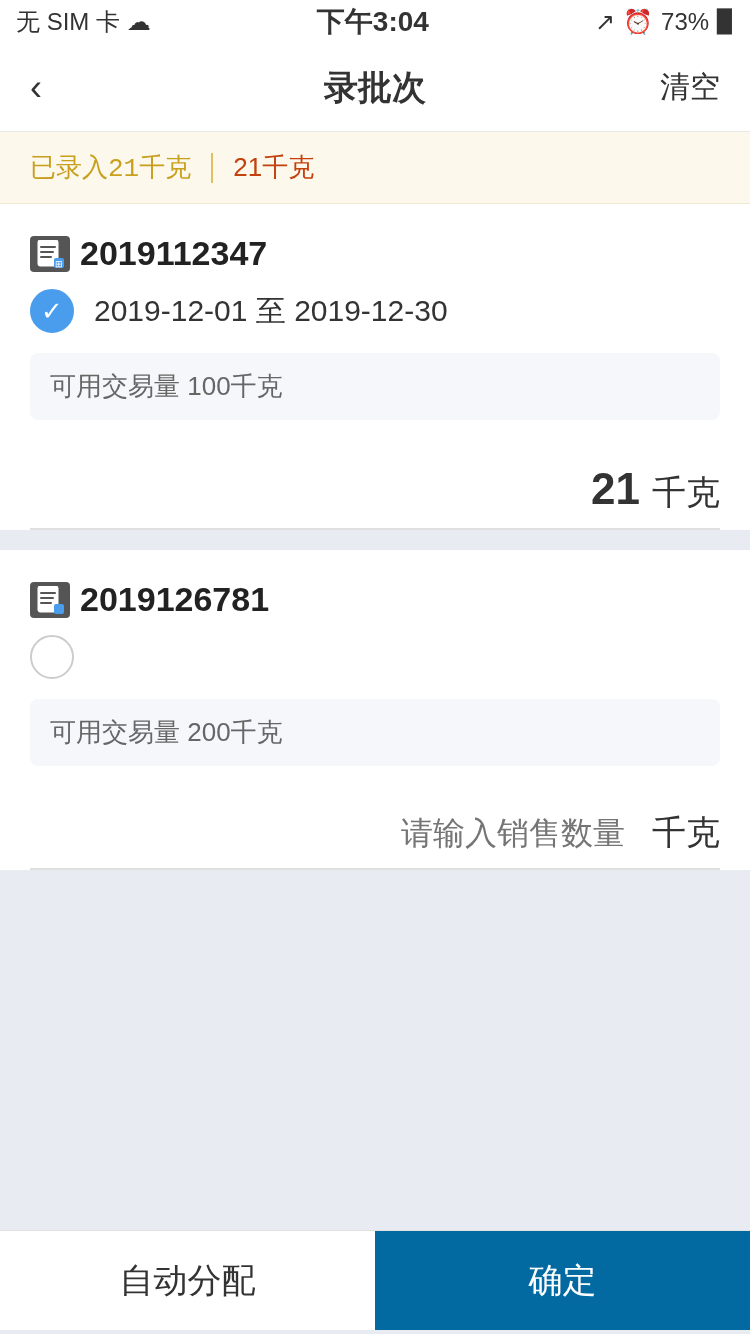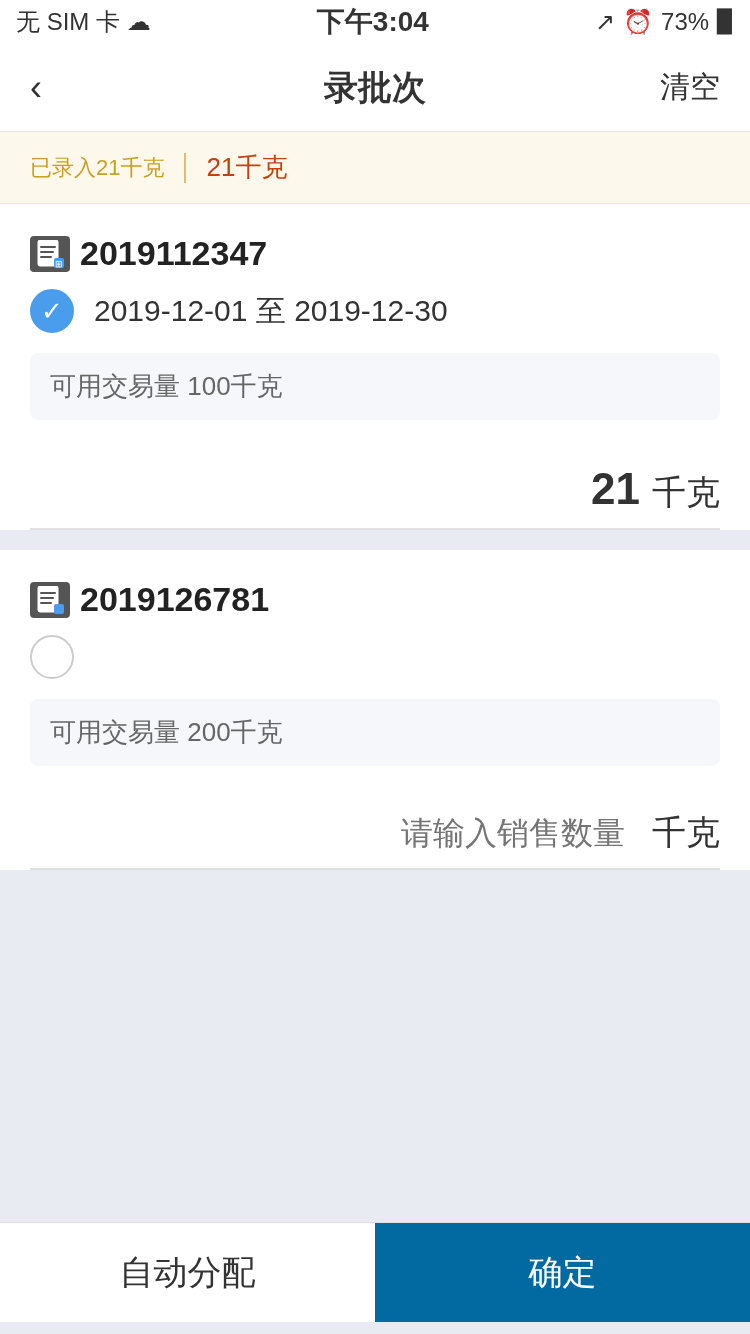--- a/index.html
+++ b/index.html
@@ -61,22 +61,23 @@
     
     .info-banner {
       background: #fdf8ec;
       padding: 18px 30px;
       display: flex;
       align-items: center;
       gap: 20px;
       border-bottom: 1px solid #f0e8cc;
     }
     .info-banner-text {
-      font-size: 22px;
+      font-size: 26px;
       color: #c8a020;
+      font-family: Liberation Mono, monospace;
     }
     .info-banner-divider {
       width: 2px;
       height: 30px;
       background: #e0c060;
     }
     .info-banner-value {
       font-size: 26px;
       color: #c2410c;
     }
@@ -219,21 +220,21 @@
 
     
     .empty-area {
       background: #e8ecf2;
       flex: 1;
     }
 
     
     .bottom-bar {
       position: fixed;
-      bottom: 12px;
+      bottom: 4px;
       left: 0;
       width: 750px;
       height: 100px;
       display: flex;
       background: #fff;
       border-top: 1px solid #e0e0e0;
     }
     .btn-auto {
       flex: 1;
       display: flex;

